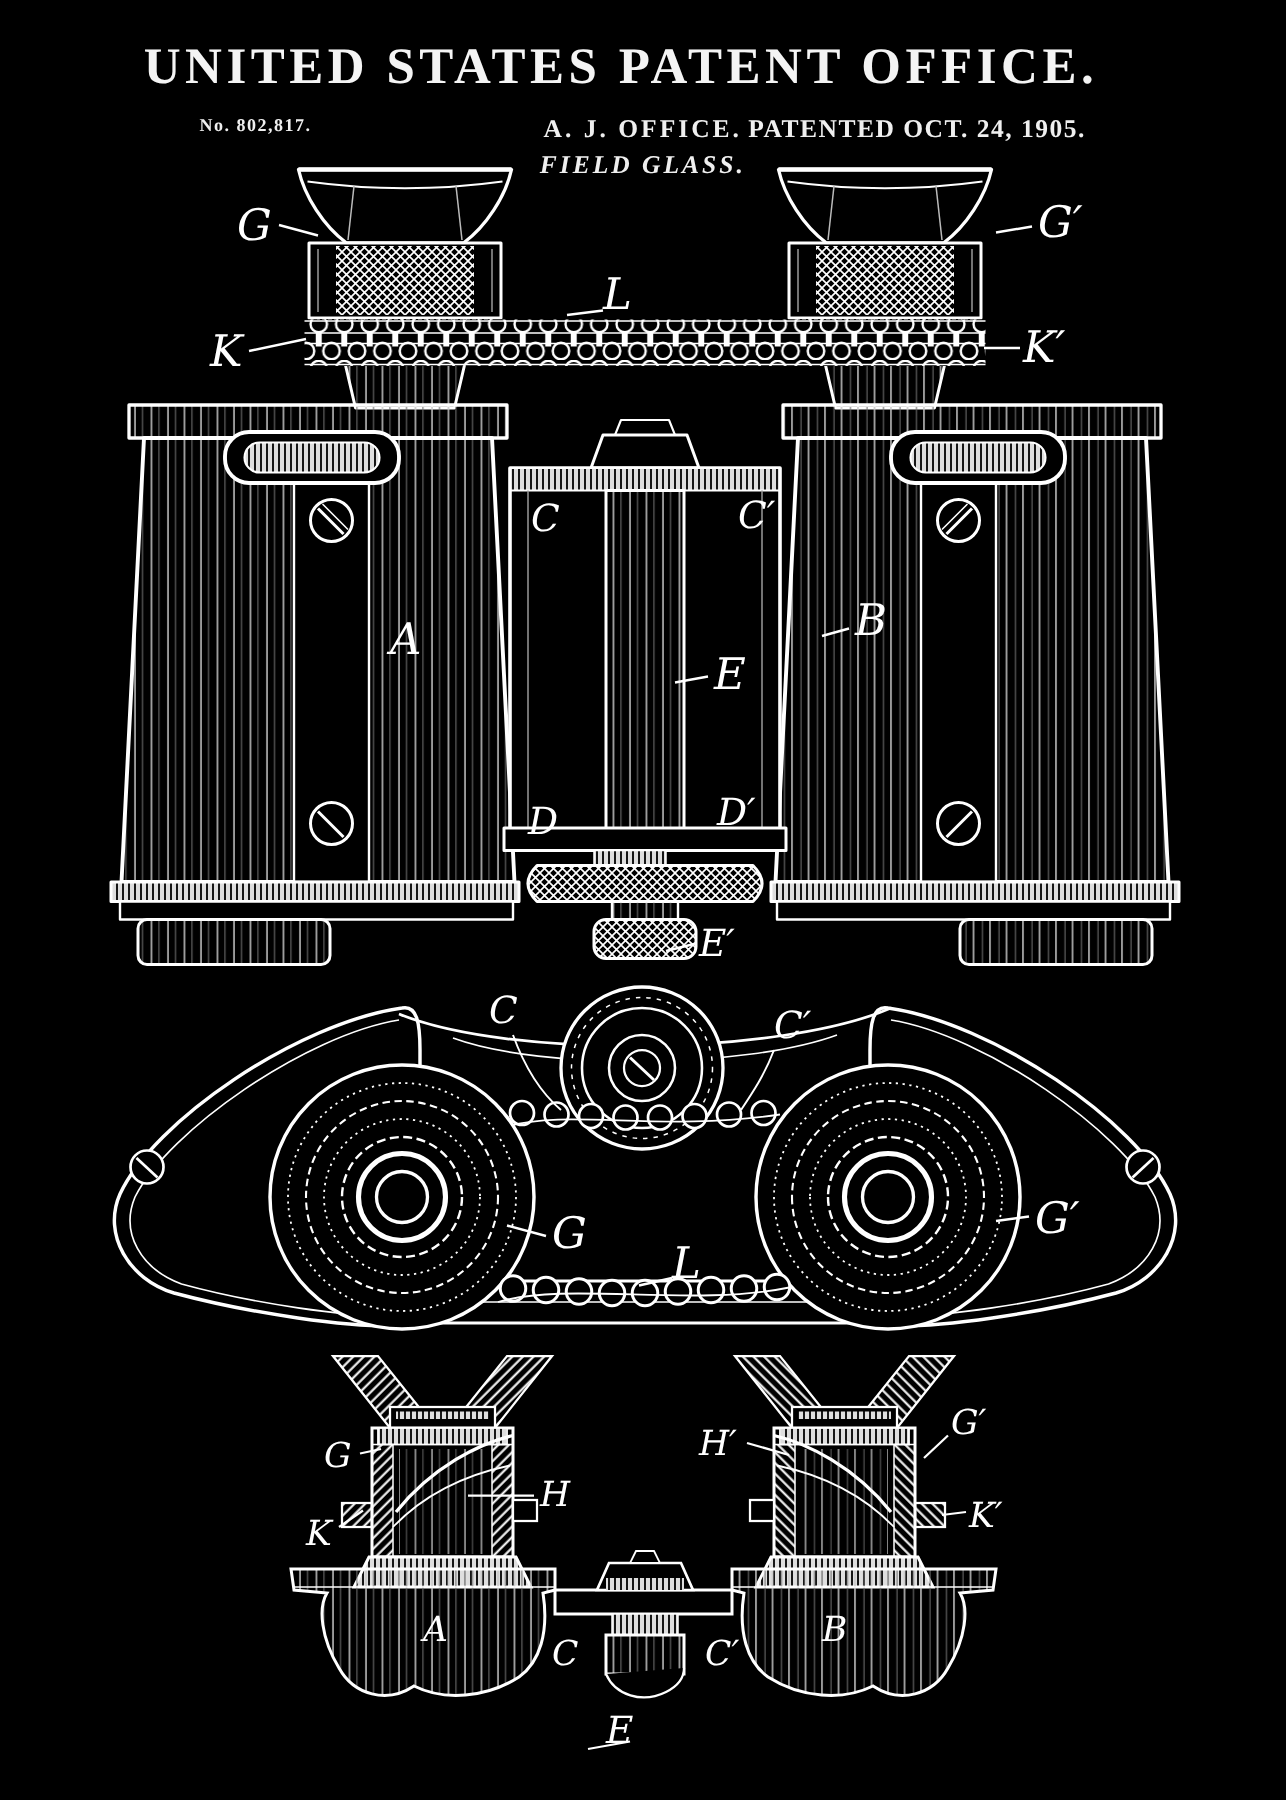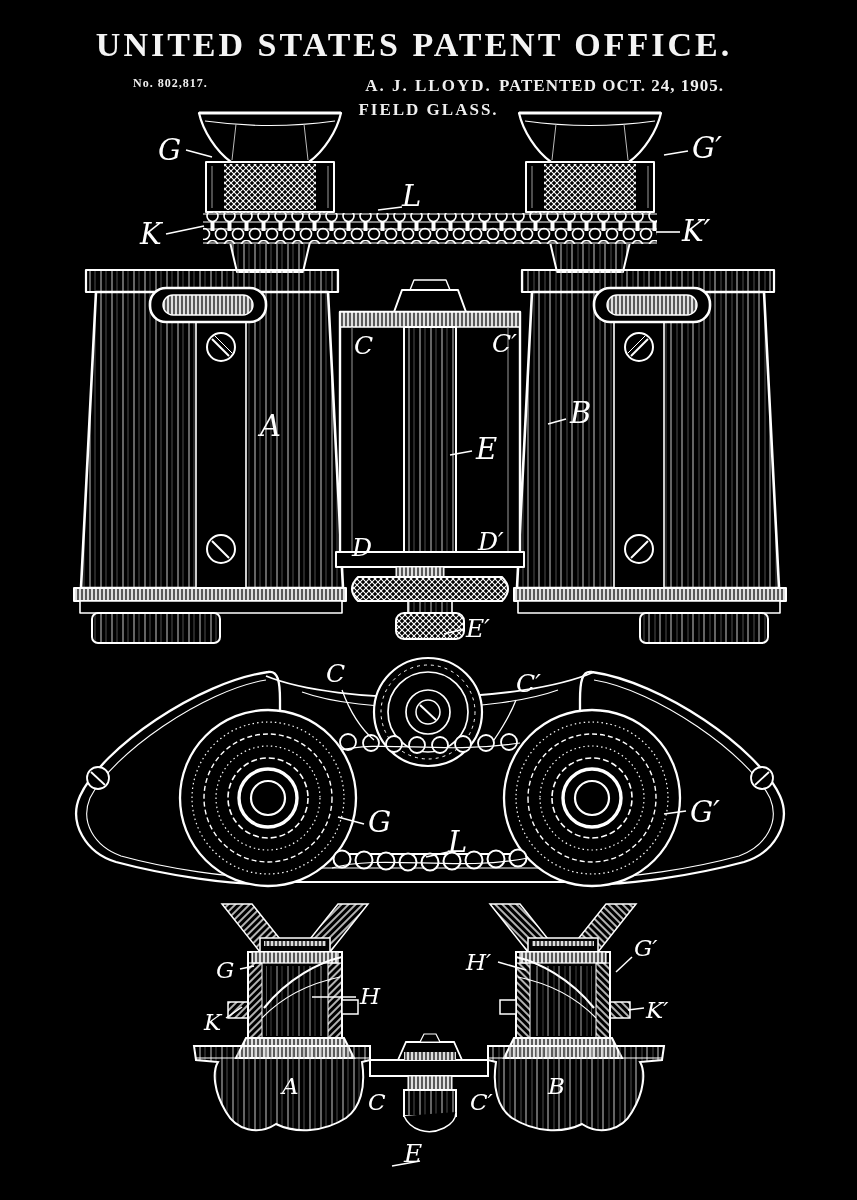--- a/index.html
+++ b/index.html
@@ -4,34 +4,34 @@
 <style>
   html,body{margin:0;padding:0;background:#000;}
   .poster{position:relative;width:857px;height:1200px;background:#000;overflow:hidden;
           font-family:"Liberation Serif", serif;}
   .hdr-title{position:absolute;top:26px;left:0;width:828px;margin:0;text-align:center;
              color:#f4f4f4;font-size:34px;font-weight:bold;letter-spacing:3px;white-space:nowrap;}
   .hdr-no{position:absolute;top:76px;left:133px;color:#efefef;font-size:12px;font-weight:bold;letter-spacing:1px;}
   .hdr-inv{position:absolute;top:76px;left:0;width:857px;text-align:center;color:#efefef;
            font-size:17px;font-weight:bold;letter-spacing:2px;}
   .hdr-sub{position:absolute;top:100px;left:0;width:857px;text-align:center;color:#efefef;
-           font-size:17px;font-weight:bold;letter-spacing:2px;}
+           font-size:17px;font-weight:bold;letter-spacing:2px;font-style:italic;}
   .hdr-date{position:absolute;top:76px;right:133px;color:#efefef;font-size:17px;font-weight:bold;letter-spacing:1px;text-align:center;}
   svg.draw{position:absolute;left:0;top:0;}
   svg text{fill:#fff;font-family:"DejaVu Serif", serif;font-style:italic;}
   .lblL{font-size:29px;} .lblM{font-size:25px;} .lblS{font-size:23px;}
 </style>
 </head>
 <body>
 
 <div class="poster">
 
   <h1 class="hdr-title">UNITED STATES PATENT OFFICE.</h1>
   <span class="hdr-no">No. 802,817.</span>
-  <span class="hdr-inv">A. J. LLOYD.</span>
+  <span class="hdr-inv">A. J. OFFICE.</span>
   <span class="hdr-sub">FIELD GLASS.</span>
   <span class="hdr-date">PATENTED OCT. 24, 1905.</span>
 
   <svg class="draw" width="857" height="1200" viewBox="0 0 857 1200">
     <defs>
       <pattern id="xh" width="6" height="6" patternUnits="userSpaceOnUse">
         <path d="M0,6 L6,0 M0,0 L6,6" stroke="#fff" stroke-width="1.1" fill="none"></path>
       </pattern>
       <pattern id="hatch" width="5" height="5" patternUnits="userSpaceOnUse" patternTransform="rotate(45)">
         <line x1="1" y1="0" x2="1" y2="5" stroke="#fff" stroke-width="1.4"></line>

